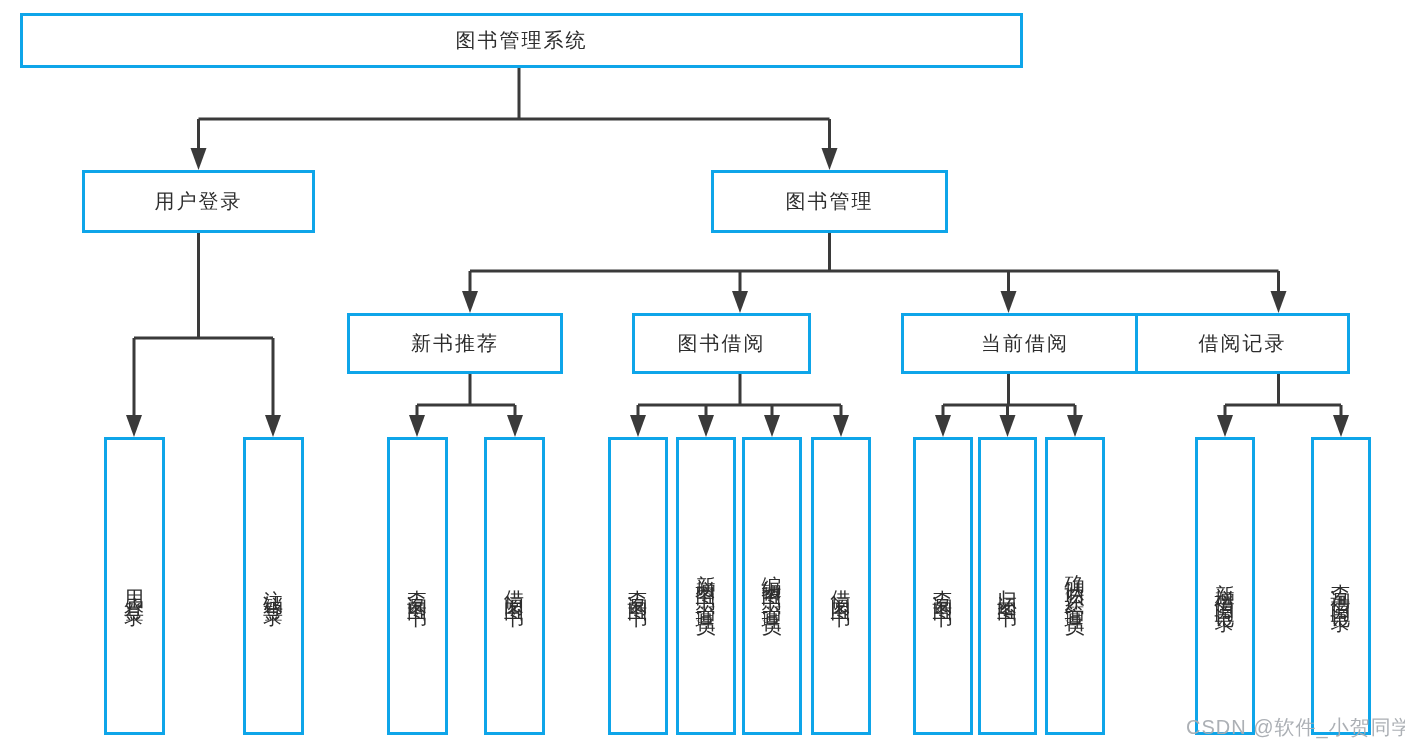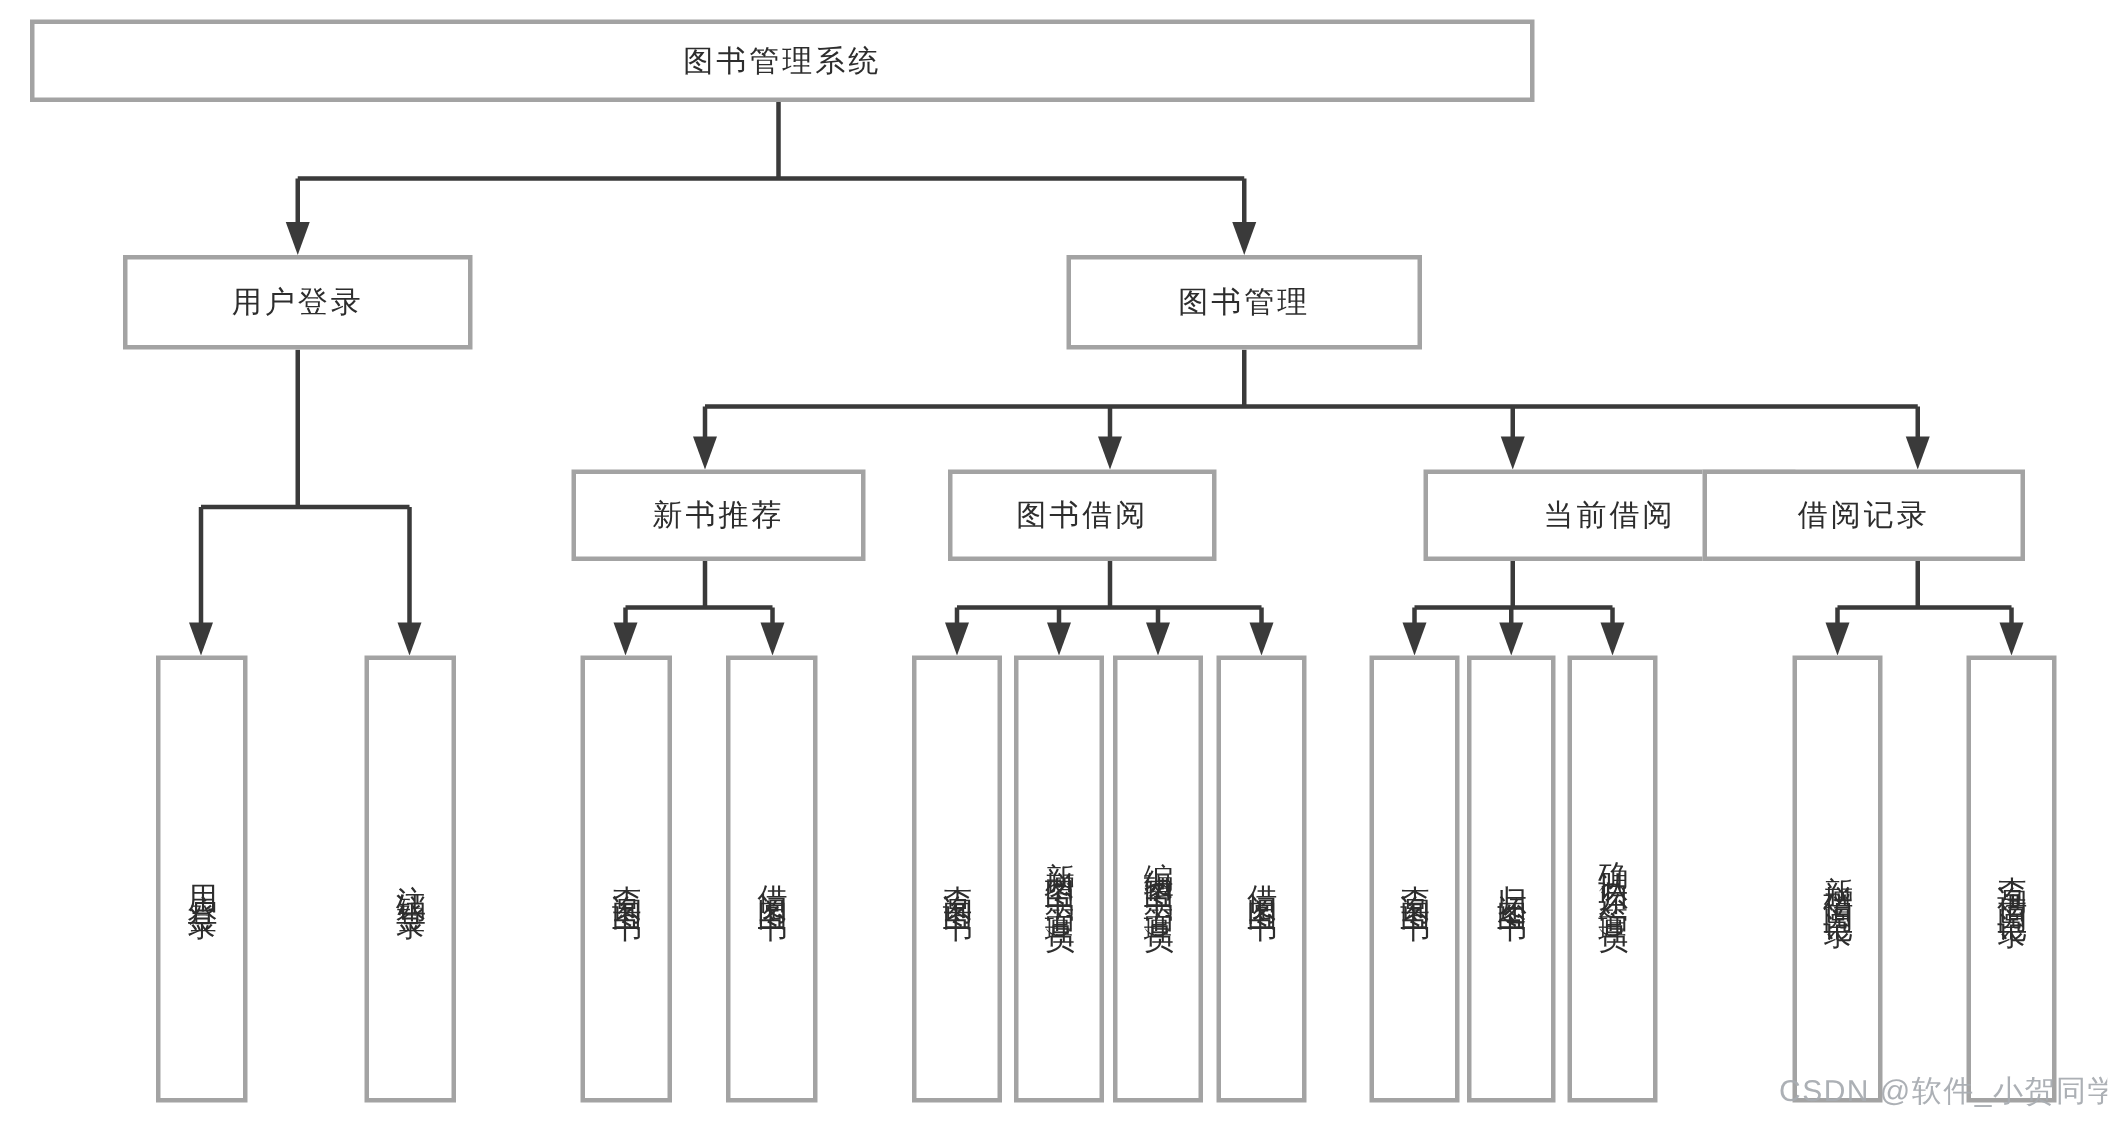--- a/index.html
+++ b/index.html
@@ -18,21 +18,21 @@
   #connectors {
     position: absolute;
     left: 0;
     top: 0;
     z-index: 1;
   }
   .box {
     position: absolute;
     box-sizing: border-box;
     background: #ffffff;
-    border: 3px solid #a3a3a3;
+    border: 3px solid #0ea5e9;
     display: flex;
     align-items: center;
     justify-content: center;
     color: #2d2d2d;
     z-index: 2;
   }
   .hlabel {
     font-size: 20px;
     letter-spacing: 2px;
     white-space: nowrap;
@@ -104,27 +104,27 @@
     <span class="hlabel">图书管理系统</span>
   </div>
 
   <div class="box" style="left:82px; top:170px; width:233px; height:63px;">
     <span class="hlabel">用户登录</span>
   </div>
   <div class="box" style="left:711px; top:170px; width:237px; height:63px;text-align:right;">
     <span class="hlabel">图书管理</span>
   </div>
 
-  <div class="box" style="left:381px; top:313px; width:196px; height:61px;">
+  <div class="box" style="left:347px; top:313px; width:216px; height:61px;">
     <span class="hlabel">新书推荐</span>
   </div>
   <div class="box" style="left:632px; top:313px; width:179px; height:61px;">
     <span class="hlabel">图书借阅</span>
   </div>
-  <div class="box" style="left:901px; top:313px; width:248px; height:61px;margin-left:48px;">
+  <div class="box" style="left:901px; top:313px; width:248px; height:61px;">
     <span class="hlabel">当前借阅</span>
   </div>
   <div class="box" style="left:1135px; top:313px; width:215px; height:61px;">
     <span class="hlabel">借阅记录</span>
   </div>
 
   <div class="box leaf" style="left:104px; top:437px; width:61px; height:298px;">
     <span class="vlabel">用户登录</span>
   </div>
   <div class="box leaf" style="left:243px; top:437px; width:61px; height:298px;">

